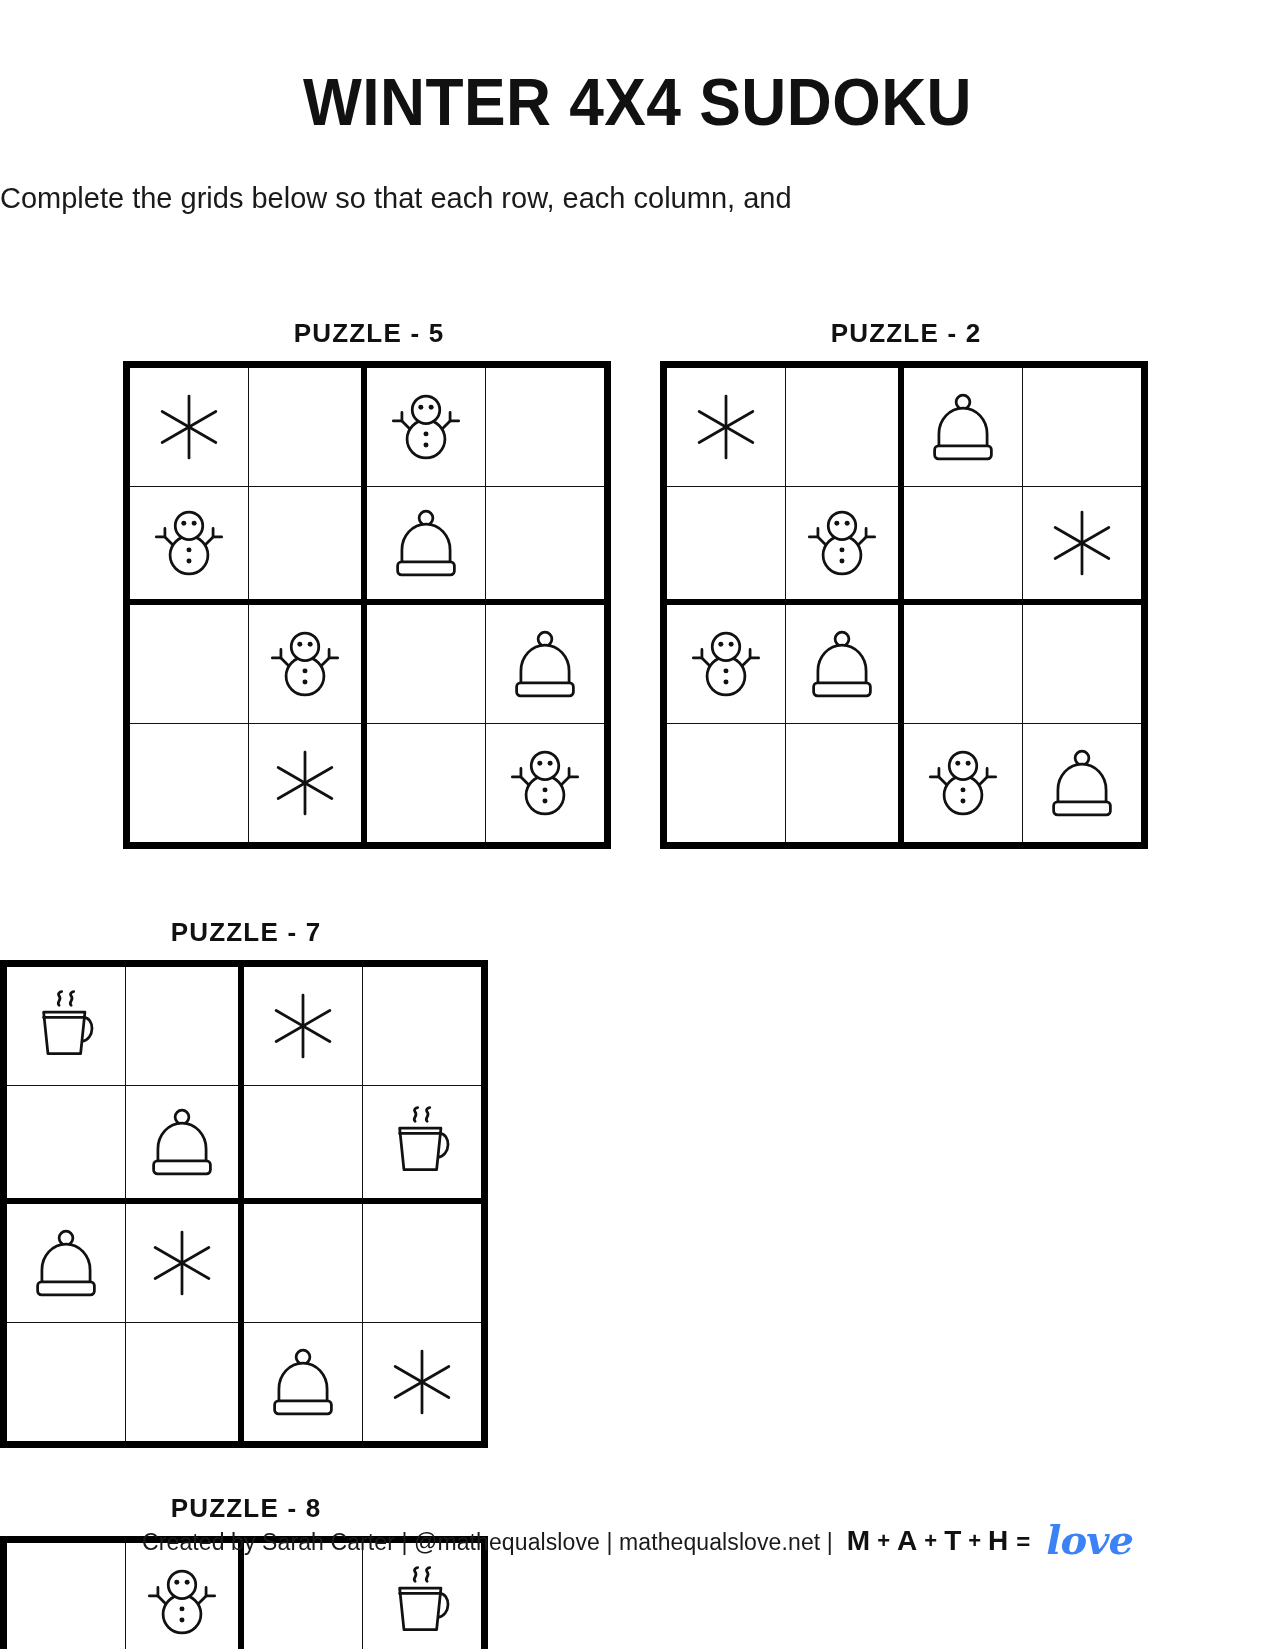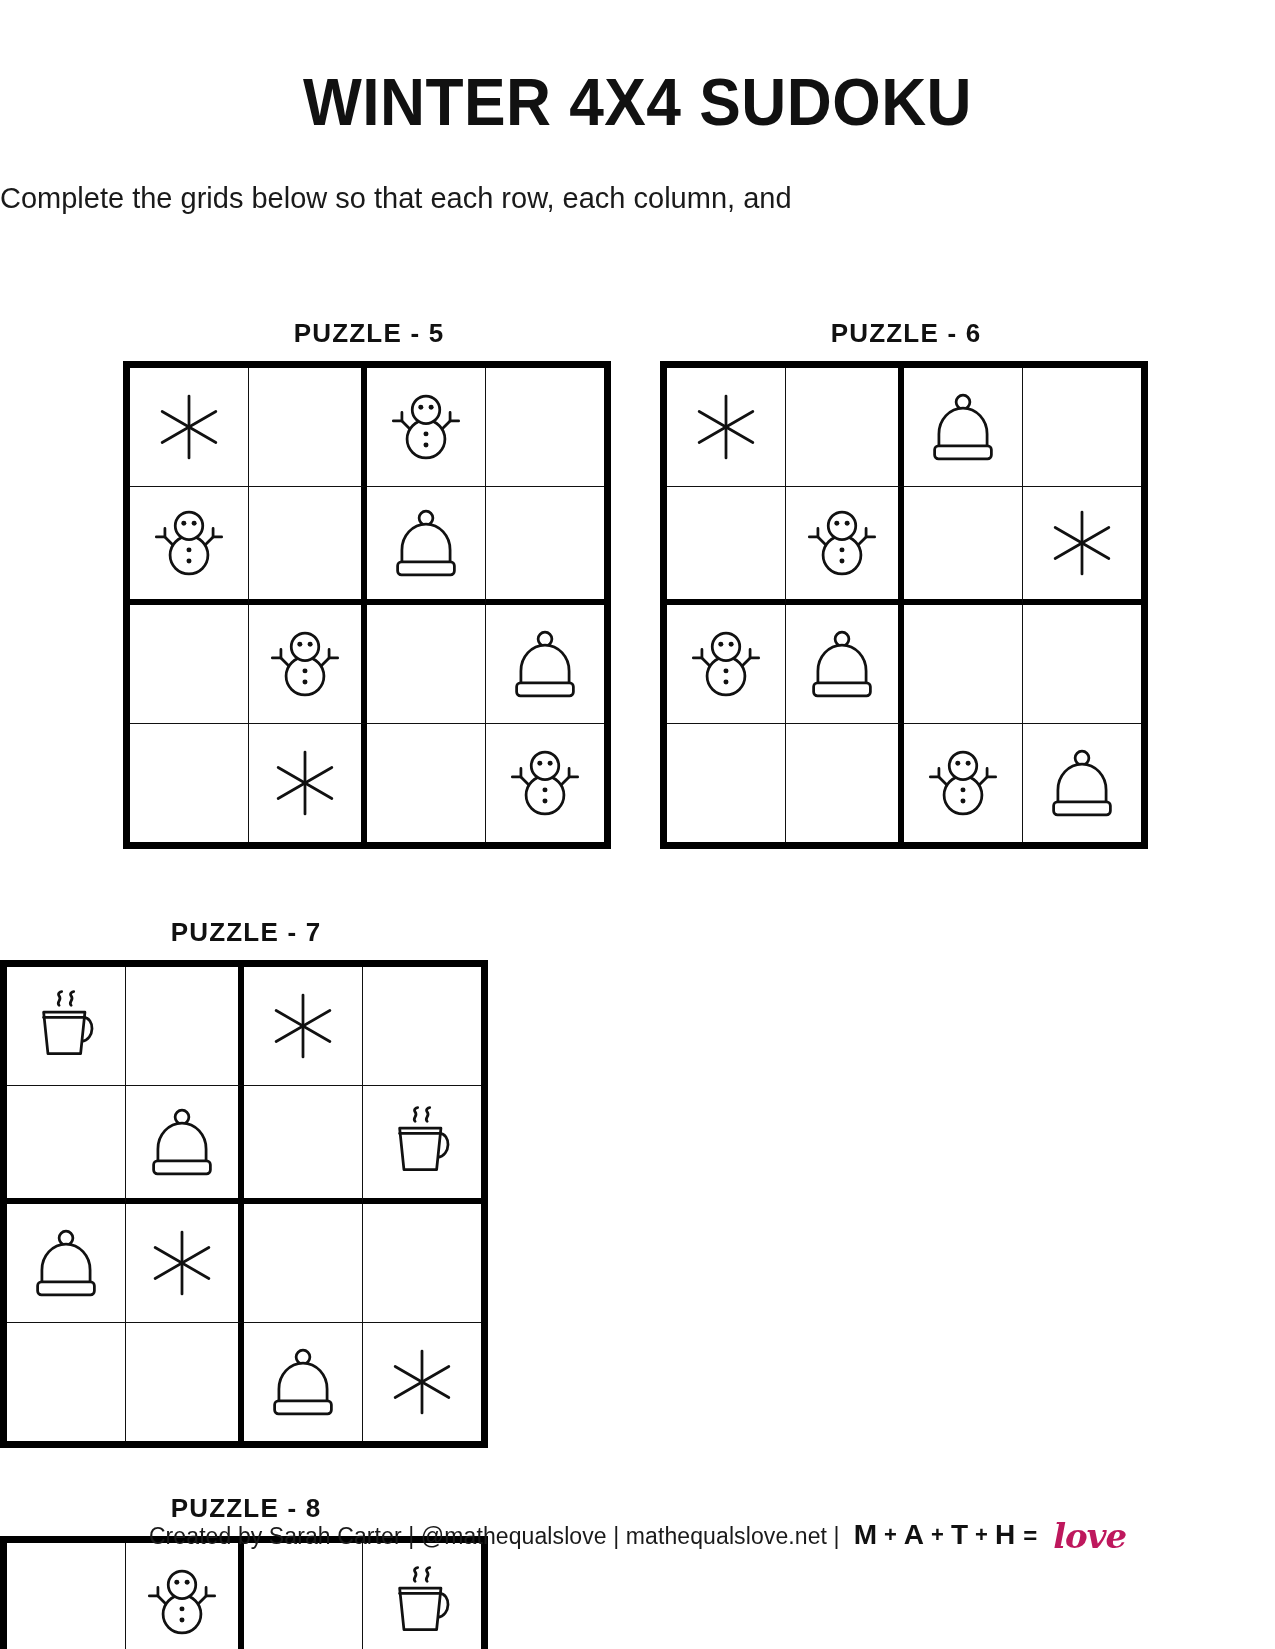--- a/index.html
+++ b/index.html
@@ -154,22 +154,22 @@
   .math-logo .eq {
     font-weight: bold;
     font-size: 24px;
     color: #111111;
     padding: 0 8px;
   }
   .math-logo .love {
     font-family: "DejaVu Serif", serif;
     font-style: italic;
     font-weight: bold;
-    font-size: 34px;
-    color: #be185d;
+    font-size: 40px;
+    color: #3b82f6;
     position: relative;
     top: 4px;
     letter-spacing: -1px;
     margin-left: 8px;
   }
 </style>
 </head>
 <body>
 
 <div class="page">
@@ -290,21 +290,21 @@
                   <circle cx="44" cy="27" r="2.9" fill="#111" stroke="none"></circle>
                   <circle cx="56" cy="27" r="2.9" fill="#111" stroke="none"></circle>
                   <circle cx="50" cy="58" r="2.9" fill="#111" stroke="none"></circle>
                   <circle cx="50" cy="71" r="2.9" fill="#111" stroke="none"></circle>
                 </svg>
               </span>
             </div>
           </div>
       </div>
       <div class="puzzle-block">
-        <div class="puzzle-label">PUZZLE - 6</div>
+        <div class="puzzle-label">PUZZLE - 2</div>
         <div class="sudoku">
             <div class="cell r0 c0">
               <span class="icon-wrap">
                 <svg width="86" height="86" viewBox="0 0 100 100" fill="none" stroke="#111" stroke-width="3.2" stroke-linecap="round" stroke-linejoin="round">
                   <line x1="50" y1="14" x2="50" y2="86"></line>
                   <line x1="18.8" y1="32" x2="81.2" y2="68"></line>
                   <line x1="18.8" y1="68" x2="81.2" y2="32"></line>
                 </svg>
               </span>
             </div>

